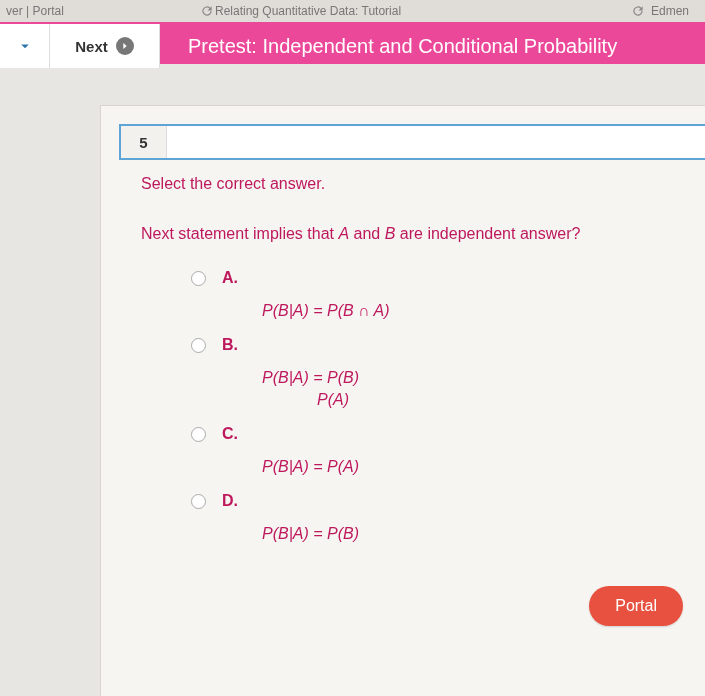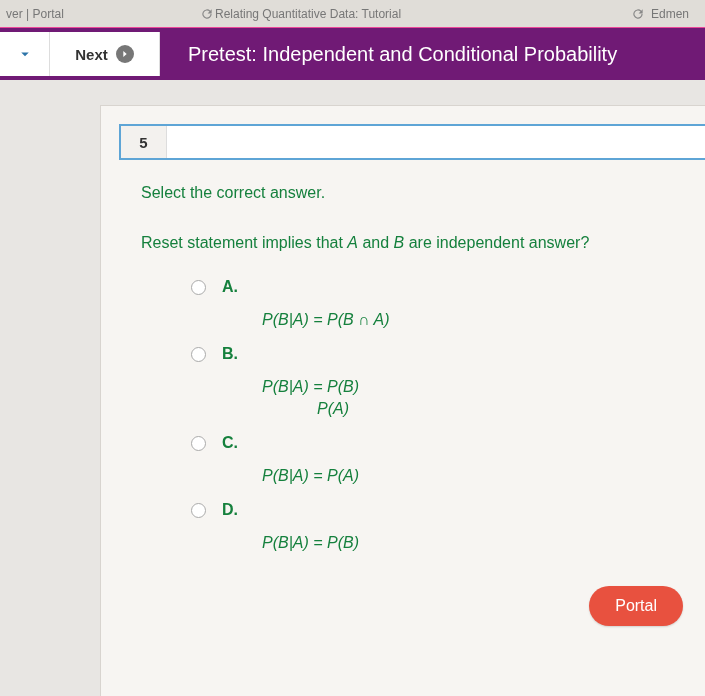--- a/index.html
+++ b/index.html
@@ -11,21 +11,21 @@
       overflow: hidden;
       position: relative;
     }
     .browser-tabs {
       height: 28px;
       background: #e0ddd8;
       display: flex;
       align-items: center;
       font-size: 12px;
       color: #777;
-      border-bottom: 1px solid #ec4899;
+      border-bottom: 6px solid #ec4899;
     }
     .tab-left {
       padding-left: 6px;
       width: 170px;
       white-space: nowrap;
       overflow: hidden;
     }
     .tab-mid {
       display: flex;
       align-items: center;
@@ -37,22 +37,22 @@
     .tab-right {
       display: flex;
       align-items: center;
       gap: 6px;
       padding-right: 16px;
     }
     .refresh-icon {
       width: 14px; height: 14px;
     }
     .header-bar {
-      height: 52px;
-      background: #701a75;
+      height: 36px;
+      background: #ec4899;
       display: flex;
       align-items: center;
     }
     .chevron-box {
       width: 50px;
       height: 44px;
       background: #fff;
       display: flex;
       align-items: center;
       justify-content: center;
@@ -118,23 +118,23 @@
       justify-content: center;
       font-size: 15px;
       font-weight: 600;
       color: #333;
       border-right: 1px solid #ddd;
       background: #f3f1ee;
     }
     .question-body {
       position: absolute;
       left: 40px;
-      top: 78px;
+      top: 69px;
       right: 20px;
-      color: #15803d;
+      color: #be185d;
     }
     .instructions {
       font-size: 16px;
       margin-bottom: 32px;
     }
     .question-text {
       font-size: 16px;
       margin-bottom: 26px;
     }
     .question-text .ital { font-style: italic; }
@@ -214,21 +214,21 @@
 </div>
 
 <div class="content-area">
   <div class="question-number-box">
     <div class="qnum">5</div>
   </div>
 
   <div class="question-body">
     <div class="instructions">Select the correct answer.</div>
     <div class="question-text">
-      <span>Reset statement implies that </span><span class="ital">A</span><span> and </span><span class="ital">B</span><span> are independent answer?</span>
+      <span>Next statement implies that </span><span class="ital">A</span><span> and </span><span class="ital">B</span><span> are independent answer?</span>
     </div>
 
     <div class="options">
 
       <div class="option-row">
         <div class="radio"></div>
         <div class="opt-letter">A.</div>
         <div class="opt-formula">
           <span class="ital">P(B|A) = P(B ∩ A)</span>
         </div>

